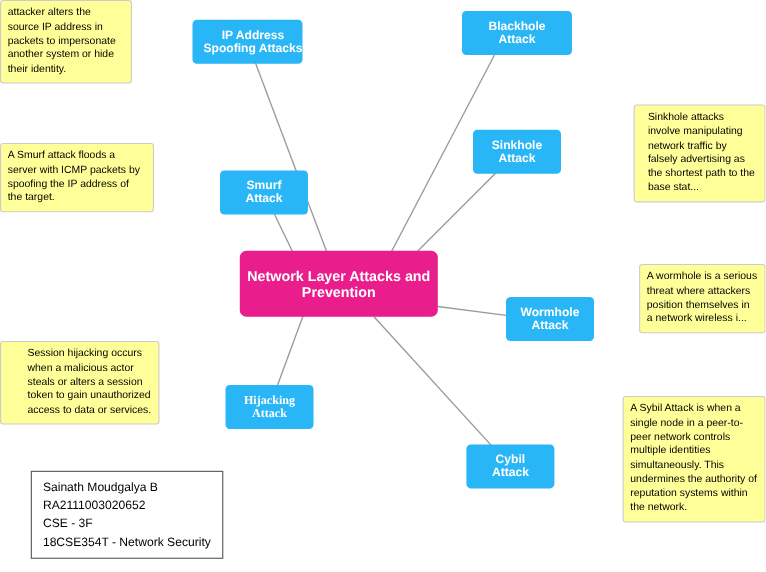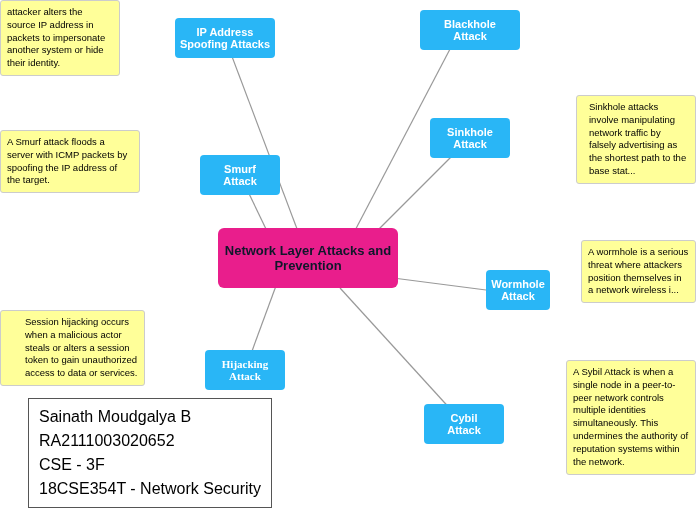--- a/index.html
+++ b/index.html
@@ -33,21 +33,21 @@
       display: flex;
       align-items: center;
       justify-content: center;
       text-align: center;
       font-size: 11px;
       font-weight: bold;
     }
 
     .node-center {
       background: #e91e8c;
-      color: #0f172a;
+      color: #ffffff;
       width: 180px;
       height: 60px;
       left: 218px;
       top: 228px;
       border-radius: 6px;
       font-size: 13px;
       font-weight: bold;
       z-index: 10;
     }
 
@@ -55,20 +55,21 @@
       background: #29b6f6;
       color: #fff;
       border-radius: 4px;
     }
 
     .node-ip {
       width: 100px;
       height: 40px;
       left: 175px;
       top: 18px;
+      justify-content: flex-end;
     }
 
     .node-smurf {
       width: 80px;
       height: 40px;
       left: 200px;
       top: 155px;
     }
 
     .node-blackhole {
@@ -79,23 +80,23 @@
     }
 
     .node-sinkhole {
       width: 80px;
       height: 40px;
       left: 430px;
       top: 118px;
     }
 
     .node-wormhole {
-      width: 64px;
-      height: 40px;
-      left: 486px;
+      width: 80px;
+      height: 40px;
+      left: 460px;
       top: 270px;
     }
 
     .node-hijacking {
       width: 80px;
       height: 40px;
       left: 205px;
       top: 350px;
     }
 
@@ -161,21 +162,21 @@
       top: 360px;
     }
 
     .footer-box {
       position: absolute;
       left: 28px;
       bottom: 12px;
       background: #fff;
       border: 1.5px solid #555;
       padding: 6px 10px;
-      font-size: 16px;
+      font-size: 11px;
       line-height: 1.5;
       z-index: 20;
     }
   </style>
 </head>
 <body>
 
 <div class="canvas">
 
   <svg class="lines">

